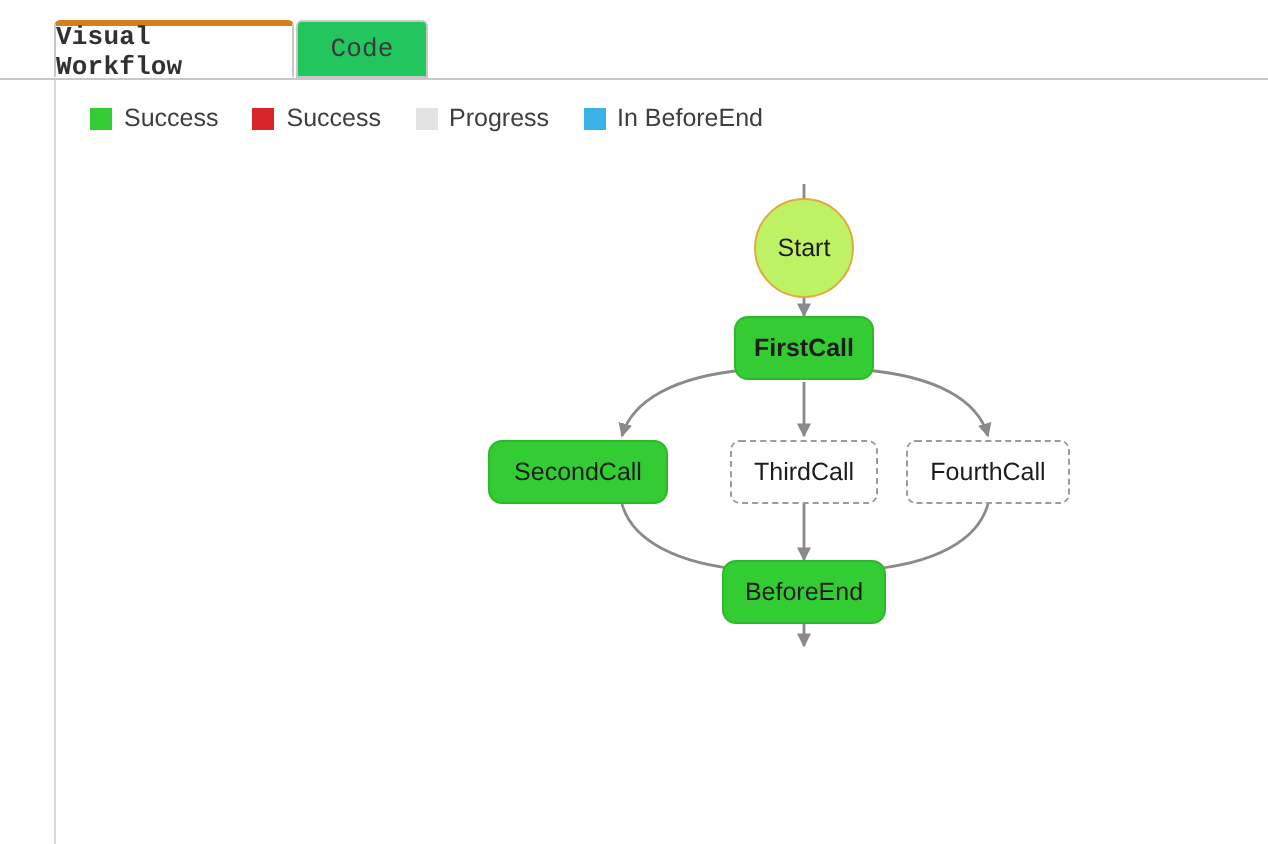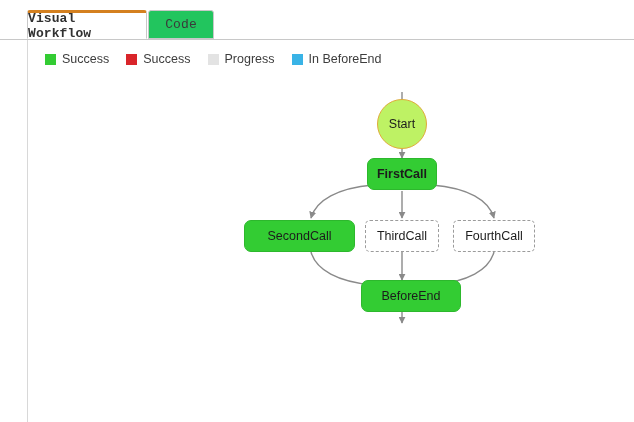--- a/index.html
+++ b/index.html
@@ -207,31 +207,31 @@
     </svg>
 
     <div class="node node-terminal" style="left:349px; top:59px; width:50px; height:50px;">
       <span>Start</span>
     </div>
 
     <div class="node node-success" style="left:339px; top:118px; width:70px; height:32px;font-weight:bold;">
       <span>FirstCall</span>
     </div>
 
-    <div class="node node-success" style="left:216px; top:180px; width:111px; height:32px;">
+    <div class="node node-success" style="left:216px; top:180px; width:90px; height:32px;">
       <span>SecondCall</span>
     </div>
 
     <div class="node node-pending" style="left:337px; top:180px; width:74px; height:32px;">
       <span>ThirdCall</span>
     </div>
 
     <div class="node node-pending" style="left:425px; top:180px; width:82px; height:32px;">
       <span>FourthCall</span>
     </div>
 
-    <div class="node node-success" style="left:333px; top:240px; width:100px; height:32px;">
+    <div class="node node-success" style="left:333px; top:240px; width:82px; height:32px;">
       <span>BeforeEnd</span>
     </div>
 
 
   </div>
 </div>
 
 </body></html>

